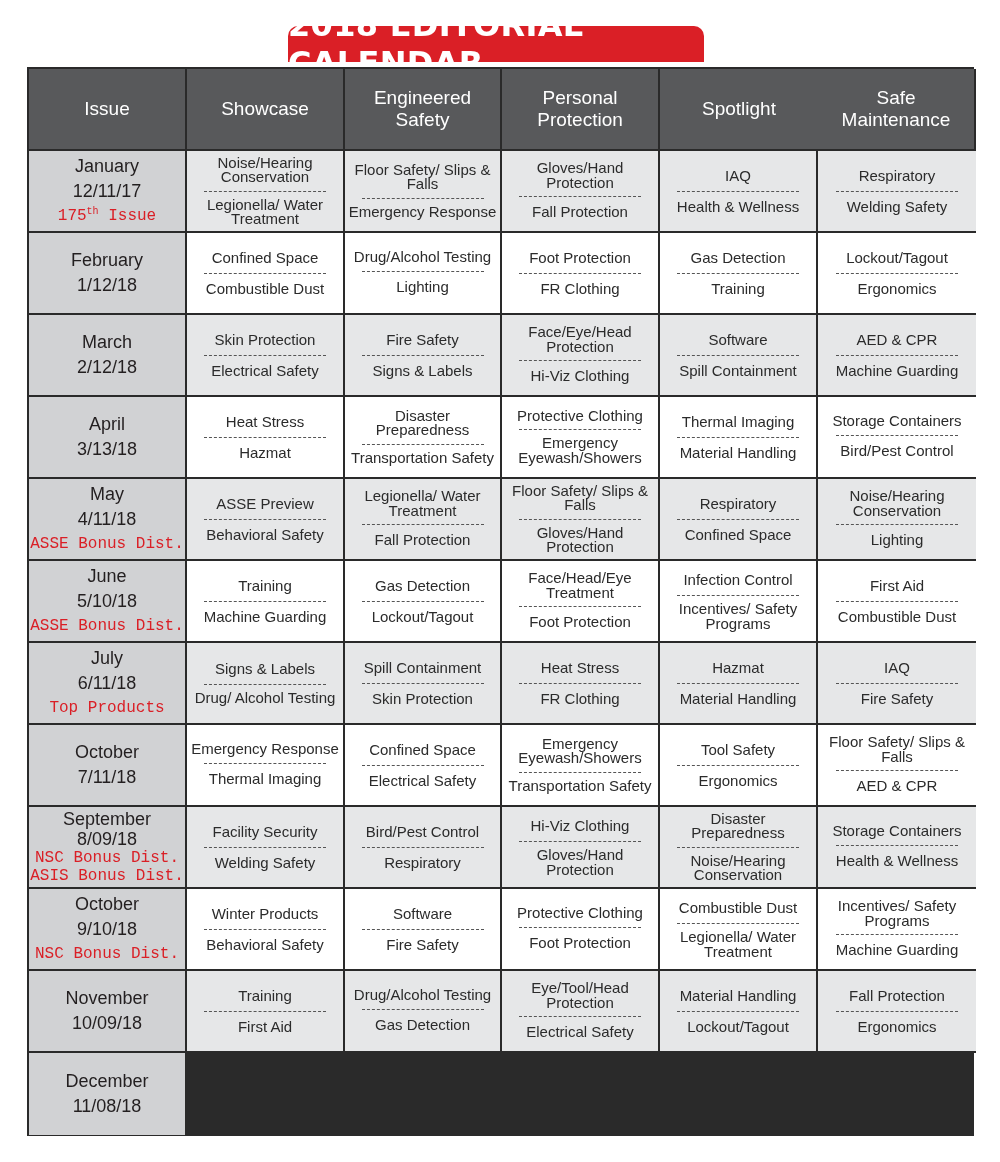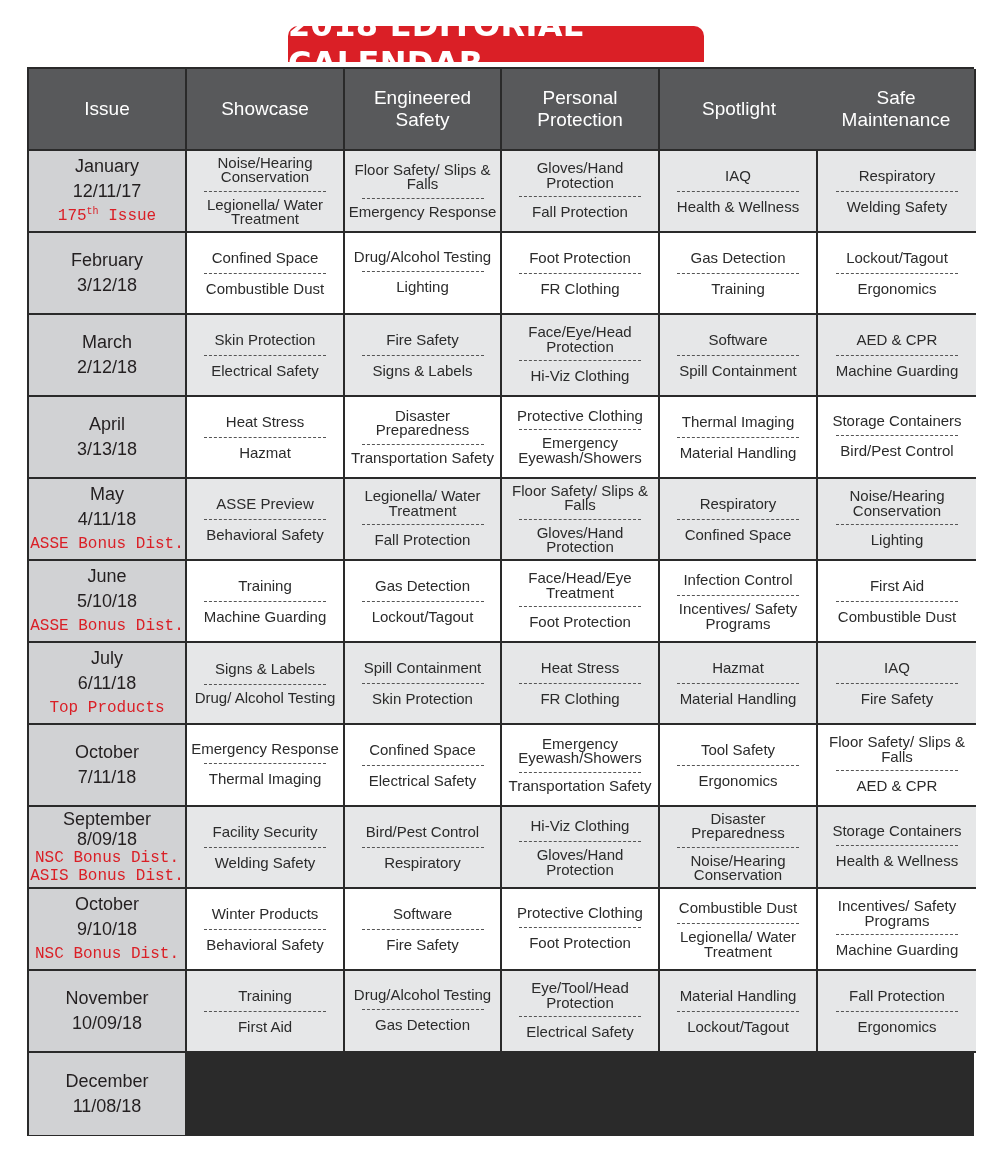--- a/index.html
+++ b/index.html
@@ -88,21 +88,21 @@
       <div class="divider"></div>
       <div class="topic single" style="max-width:160px">Health &amp; Wellness</div>
     </div>
     <div class="cell row-shade lastcol">
       <div class="topic single" style="max-width:160px">Respiratory</div>
       <div class="divider"></div>
       <div class="topic single" style="max-width:160px">Welding Safety</div>
     </div>
     <div class="cell issue">
       <div>February</div>
-      <div>3/12/18</div>
+      <div>1/12/18</div>
     </div>
     <div class="cell row-white">
       <div class="topic single" style="max-width:160px">Confined Space</div>
       <div class="divider"></div>
       <div class="topic single" style="max-width:160px">Combustible Dust</div>
     </div>
     <div class="cell row-white">
       <div class="topic" style="max-width:160px">Drug/Alcohol Testing</div>
       <div class="divider"></div>
       <div class="topic single" style="max-width:160px">Lighting</div>

